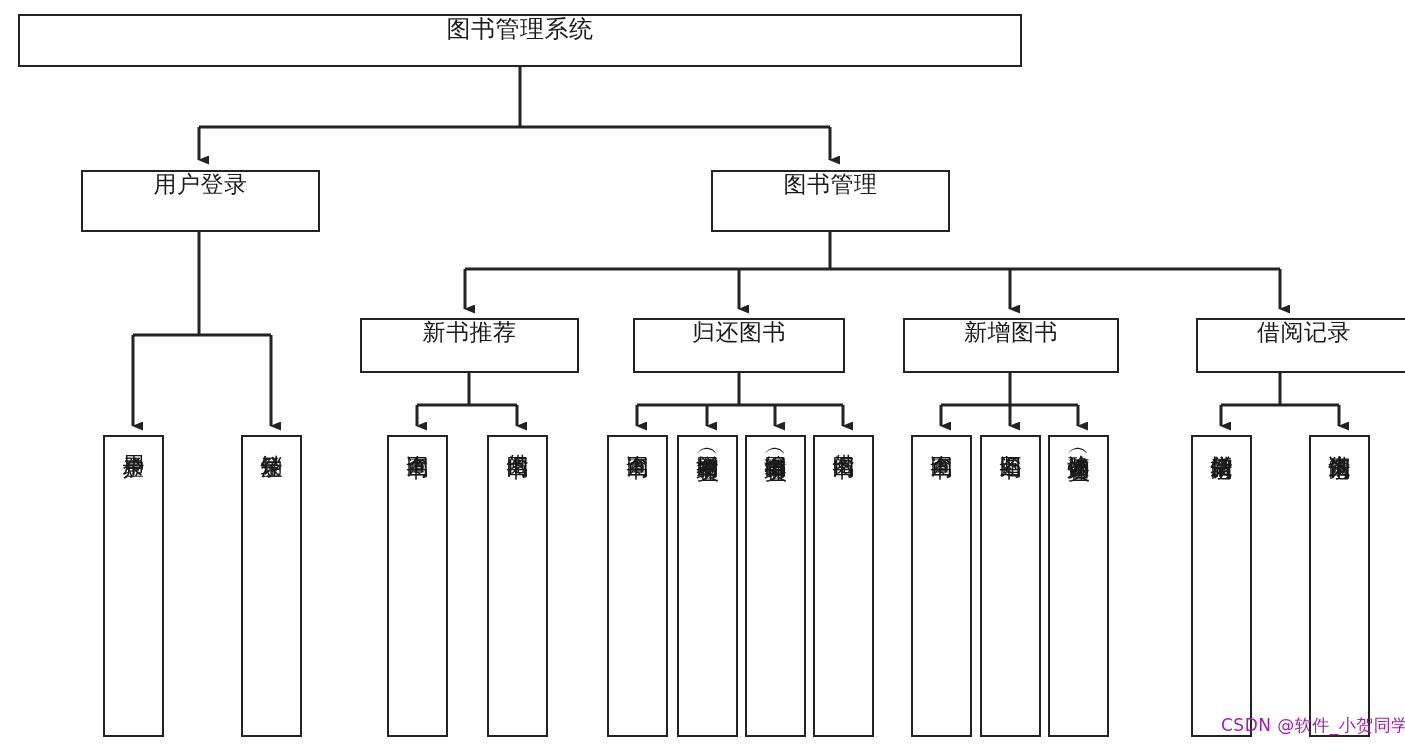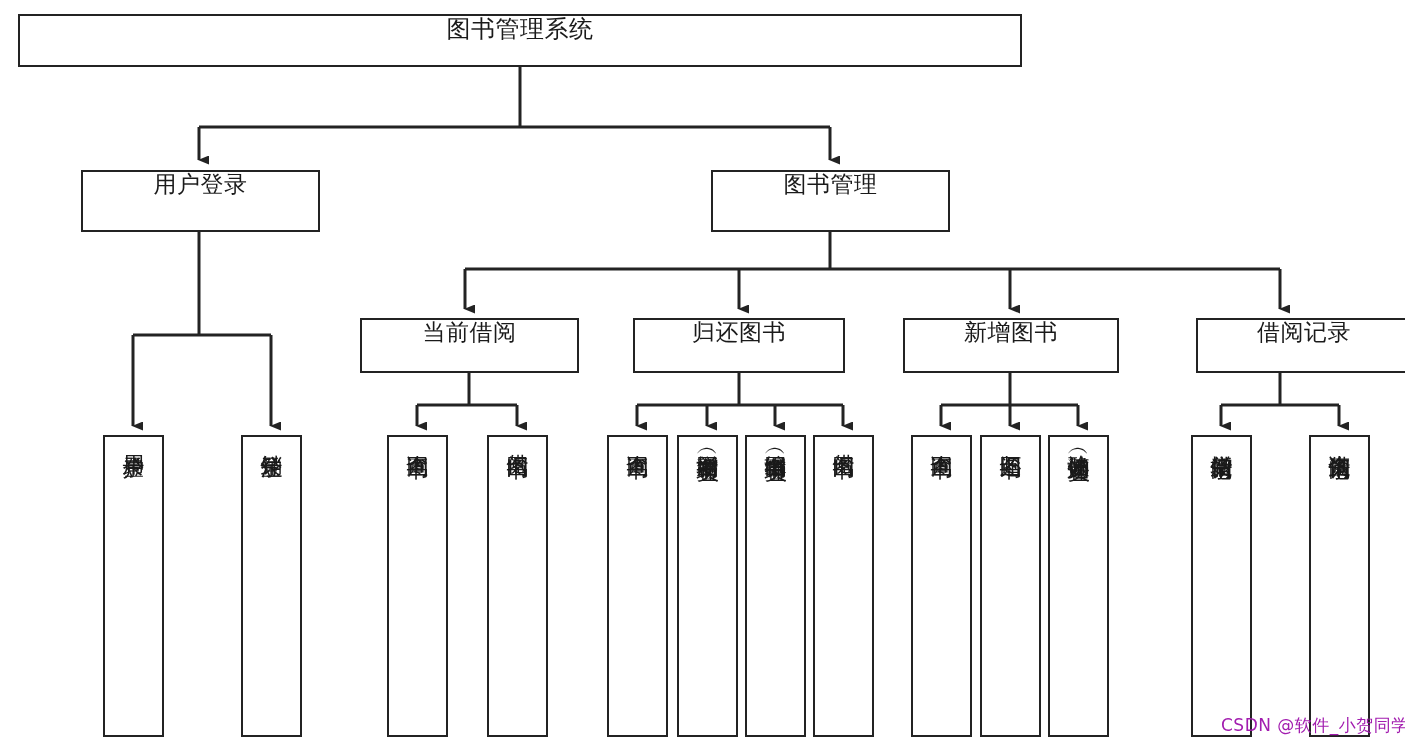--- a/index.html
+++ b/index.html
@@ -129,21 +129,21 @@
   </div>
 
   <div class="node-box" style="left:81px; top:170px; width:239px; height:62px;">
     <span class="node-label-h">用户登录</span>
   </div>
   <div class="node-box" style="left:711px; top:170px; width:239px; height:62px;">
     <span class="node-label-h">图书管理</span>
   </div>
 
   <div class="node-box" style="left:360px; top:318px; width:219px; height:55px;">
-    <span class="node-label-h">当前借阅</span>
+    <span class="node-label-h">新书推荐</span>
   </div>
   <div class="node-box" style="left:633px; top:318px; width:212px; height:55px;">
     <span class="node-label-h">归还图书</span>
   </div>
   <div class="node-box" style="left:903px; top:318px; width:216px; height:55px;">
     <span class="node-label-h">新增图书</span>
   </div>
   <div class="node-box" style="left:1172px; top:318px; width:216px; height:55px;margin-left:24px;">
     <span class="node-label-h">借阅记录</span>
   </div>

